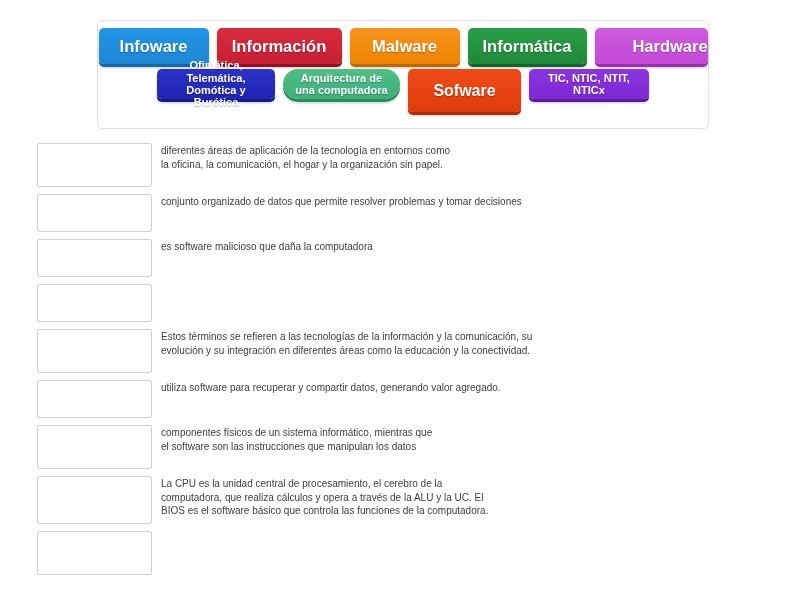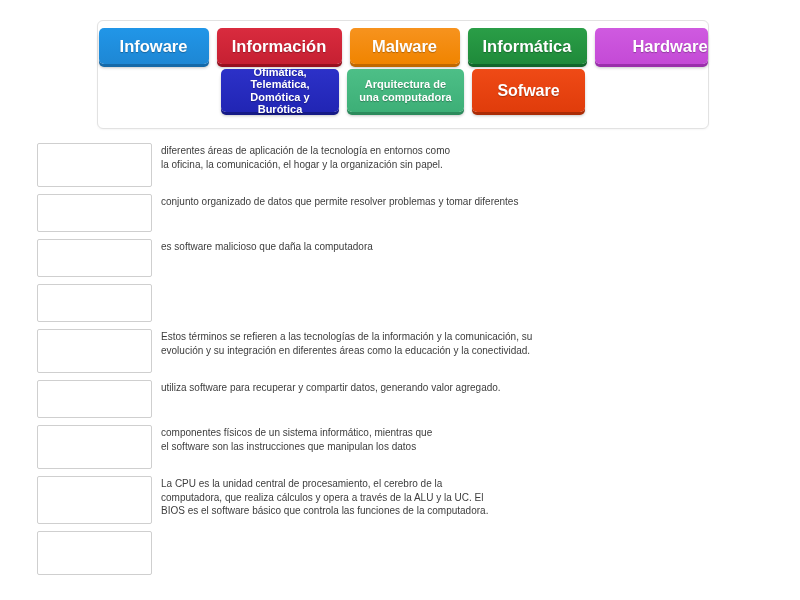--- a/index.html
+++ b/index.html
@@ -50,21 +50,21 @@
     user-select: none;
     text-shadow: 0 1px 1px rgba(0,0,0,0.28);
     line-height: 1.12;
     padding: 0 9px;
   }
   .tile.big {
     height: 36px;
     font-size: 16.5px;
   }
   .tile.small {
-    height: 43px;
+    height: 30px;
     font-size: 11px;
   }
   .tile.mid {
     height: 43px;
     font-size: 16px;
   }
 
   
   #rows {
     position: absolute;
@@ -106,35 +106,37 @@
       <div class="tile big" style="width: 110px; background: linear-gradient(rgb(33, 150, 232) 0%, rgb(30, 135, 212) 100%); box-shadow: rgb(21, 105, 168) 0px 3px 0px, rgba(0, 0, 0, 0.22) 0px 4px 3px;">Infoware</div>
       <div class="tile big" style="width: 125px; background: linear-gradient(rgb(217, 43, 62) 0%, rgb(198, 32, 50) 100%); box-shadow: rgb(150, 16, 31) 0px 3px 0px, rgba(0, 0, 0, 0.22) 0px 4px 3px;">Información</div>
       <div class="tile big" style="width: 110px; background: linear-gradient(rgb(247, 147, 30) 0%, rgb(240, 132, 0) 100%); box-shadow: rgb(192, 104, 0) 0px 3px 0px, rgba(0, 0, 0, 0.22) 0px 4px 3px;">Malware</div>
       <div class="tile big" style="width: 119px; background: linear-gradient(rgb(42, 158, 71) 0%, rgb(31, 138, 58) 100%); box-shadow: rgb(17, 102, 42) 0px 3px 0px, rgba(0, 0, 0, 0.22) 0px 4px 3px;">Informática</div>
       <div class="tile big" style="width: 113px; background: linear-gradient(rgb(207, 90, 224) 0%, rgb(196, 74, 214) 100%); box-shadow: rgb(154, 47, 171) 0px 3px 0px, rgba(0, 0, 0, 0.22) 0px 4px 3px; padding-left: 47px;">Hardware</div>
     </div>
   <div class="tile-row" id="tile-row-2">
       <div class="tile small" style="width: 118px; background: linear-gradient(rgb(44, 49, 200) 0%, rgb(33, 37, 180) 100%); box-shadow: rgb(22, 26, 134) 0px 3px 0px, rgba(0, 0, 0, 0.22) 0px 4px 3px;">Ofimática,
 Telemática,
 Domótica y Burótica</div>
-      <div class="tile small" style="width: 117px; background: linear-gradient(rgb(77, 191, 135) 0%, rgb(61, 175, 119) 100%); box-shadow: rgb(44, 139, 92) 0px 3px 0px, rgba(0, 0, 0, 0.22) 0px 4px 3px;">Arquitectura de
+      <div class="tile small" style="width: 117px; background: linear-gradient(rgb(77, 191, 135) 0%, rgb(61, 175, 119) 100%); box-shadow: rgb(44, 139, 92) 0px 3px 0px, rgba(0, 0, 0, 0.22) 0px 4px 3px; border-radius: 19px;">Arquitectura de
 una computadora</div>
       <div class="tile mid" style="width: 113px; background: linear-gradient(rgb(239, 74, 22) 0%, rgb(224, 60, 11) 100%); box-shadow: rgb(171, 44, 6) 0px 3px 0px, rgba(0, 0, 0, 0.22) 0px 4px 3px;">Sofware</div>
+      <div class="tile small" style="width: 120px; background: linear-gradient(rgb(139, 53, 224) 0%, rgb(125, 40, 212) 100%); box-shadow: rgb(92, 23, 162) 0px 3px 0px, rgba(0, 0, 0, 0.22) 0px 4px 3px;">TIC, NTIC,
+NTIT, NTICx</div>
     </div>
 </div>
 
 <div id="rows">
     <div class="row tall">
       <div class="dropzone"></div>
       <div class="row-text">diferentes áreas de aplicación de la tecnología en entornos como
 la oficina, la comunicación, el hogar y la organización sin papel.</div>
     </div>
     <div class="row">
       <div class="dropzone"></div>
-      <div class="row-text">conjunto organizado de datos que permite resolver problemas y tomar diferentes</div>
+      <div class="row-text">conjunto organizado de datos que permite resolver problemas y tomar decisiones</div>
     </div>
     <div class="row">
       <div class="dropzone"></div>
       <div class="row-text">es software malicioso que daña la computadora</div>
     </div>
     <div class="row">
       <div class="dropzone"></div>
     </div>
     <div class="row tall">
       <div class="dropzone"></div>

